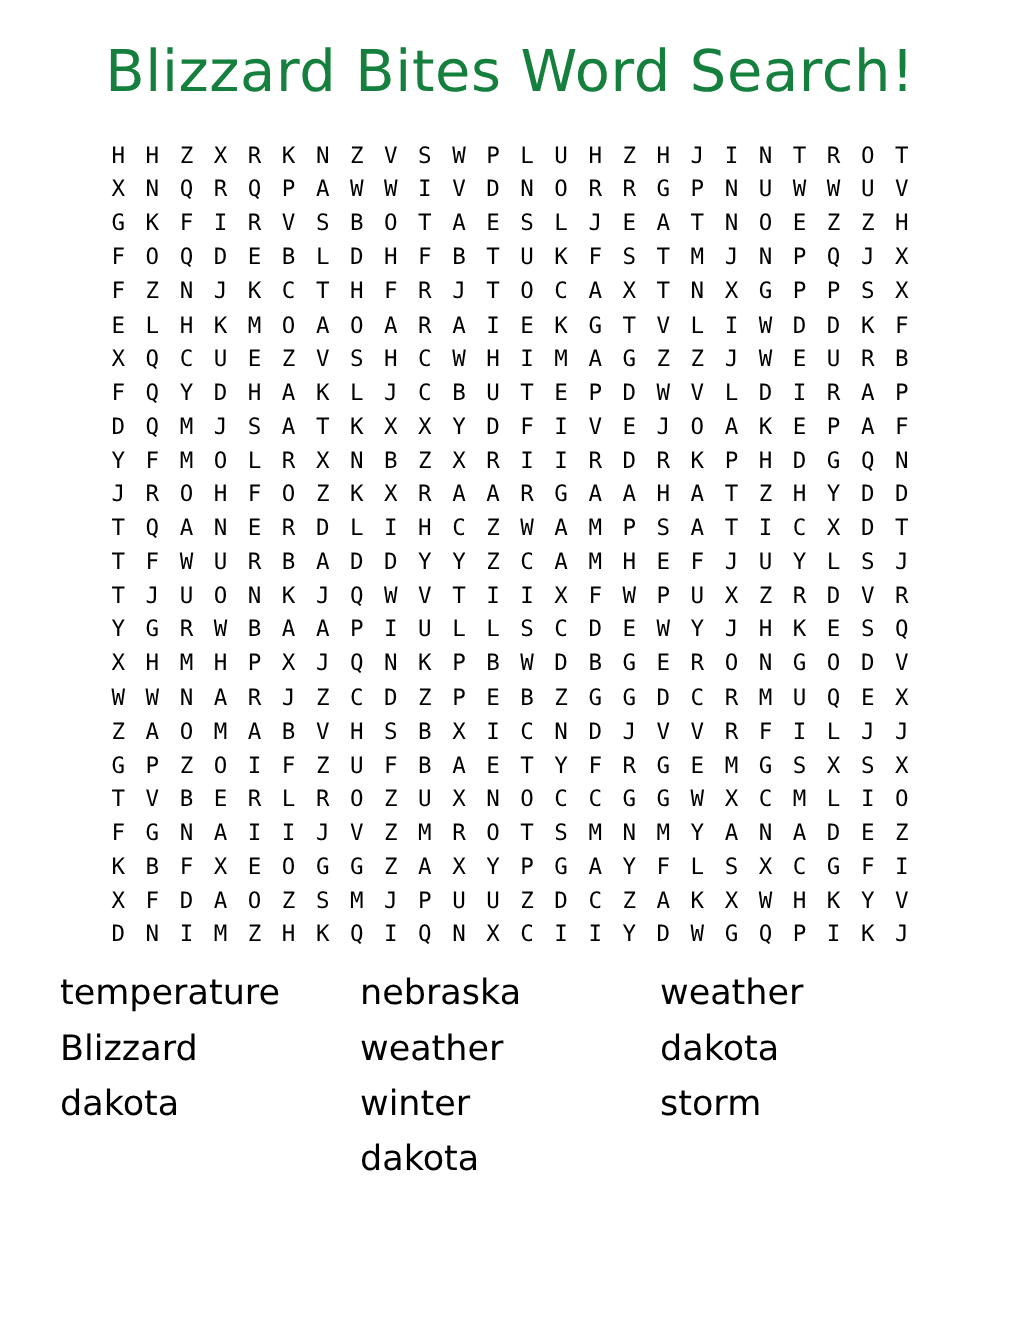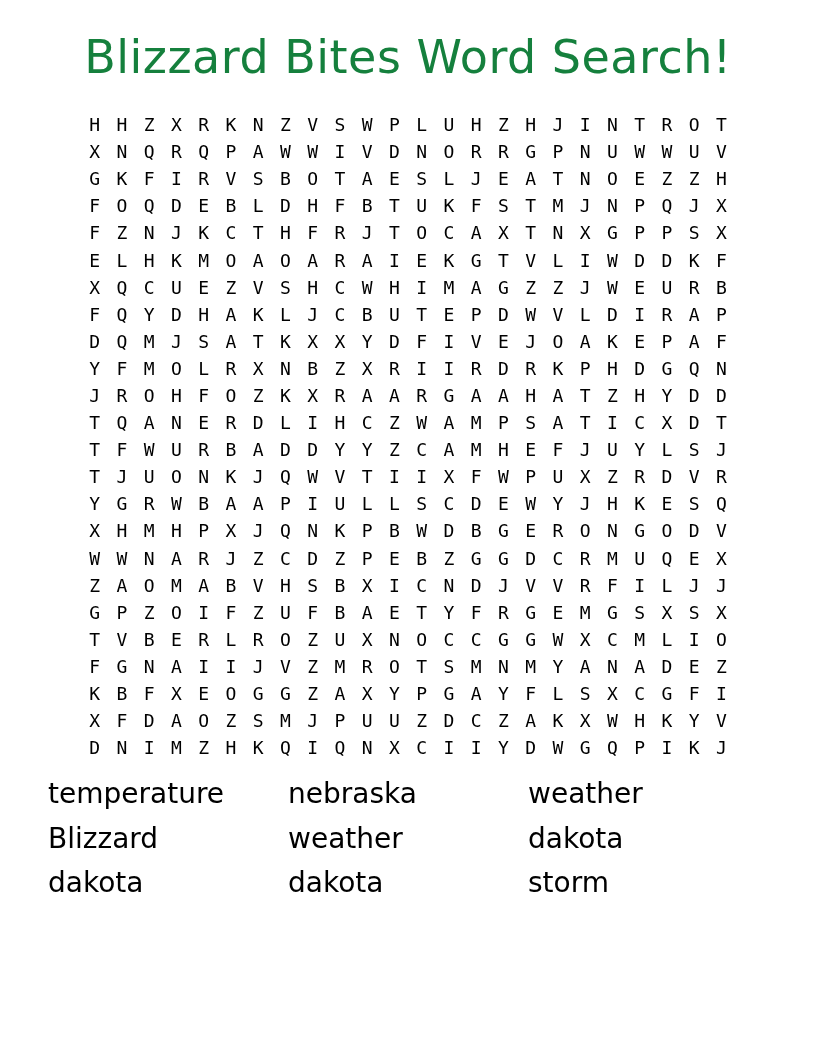--- a/index.html
+++ b/index.html
@@ -645,20 +645,21 @@
 
   <div class="word-list">
       <div class="word-col">
         <div class="word-item">temperature</div>
         <div class="word-item">Blizzard</div>
         <div class="word-item">dakota</div>
       </div>
       <div class="word-col">
         <div class="word-item">nebraska</div>
         <div class="word-item">weather</div>
+        <div class="word-item">winter</div>
         <div class="word-item">dakota</div>
       </div>
       <div class="word-col">
         <div class="word-item">weather</div>
         <div class="word-item">dakota</div>
         <div class="word-item">storm</div>
       </div>
     </div>
 </div>
 

